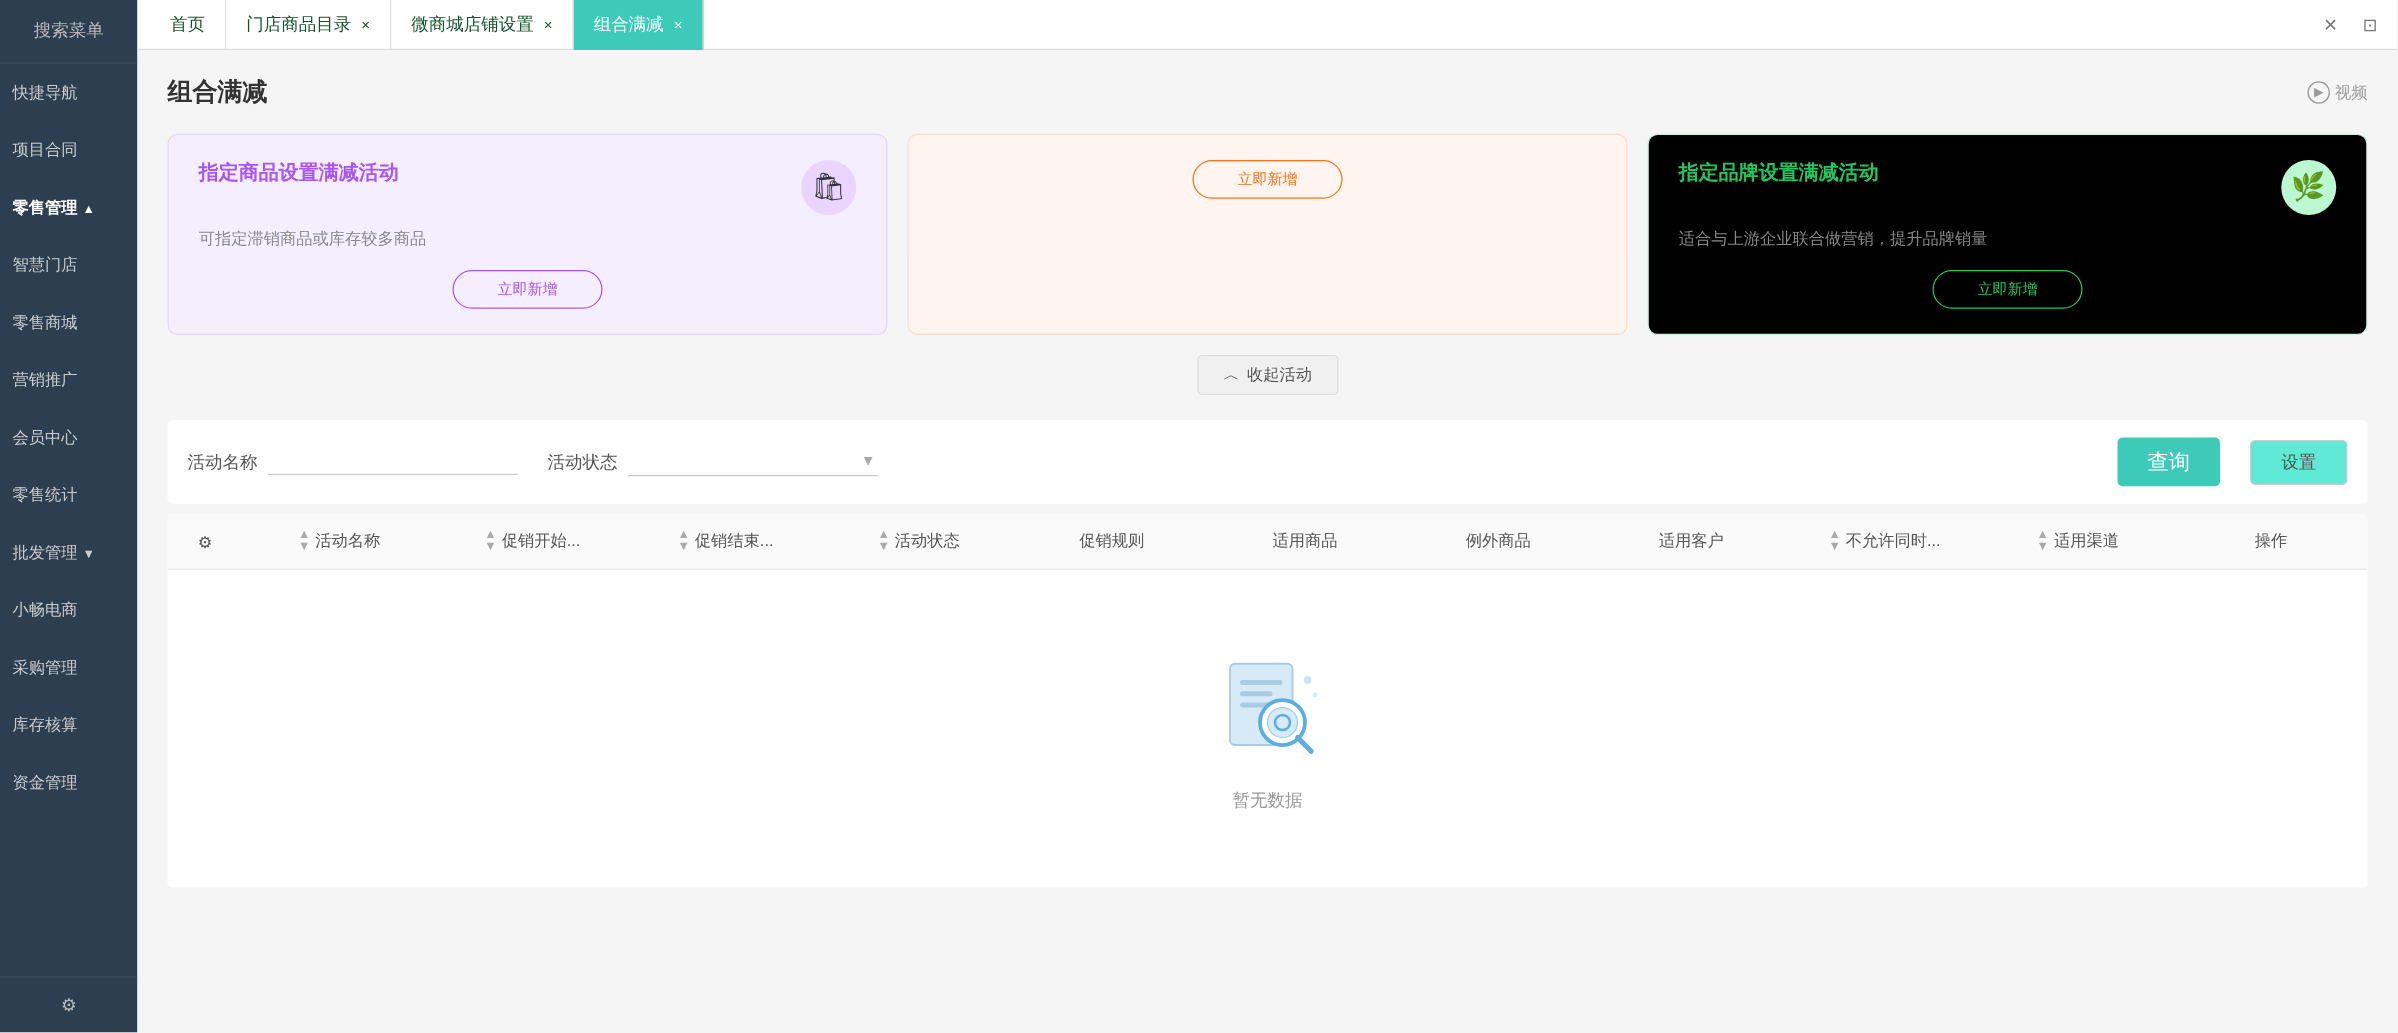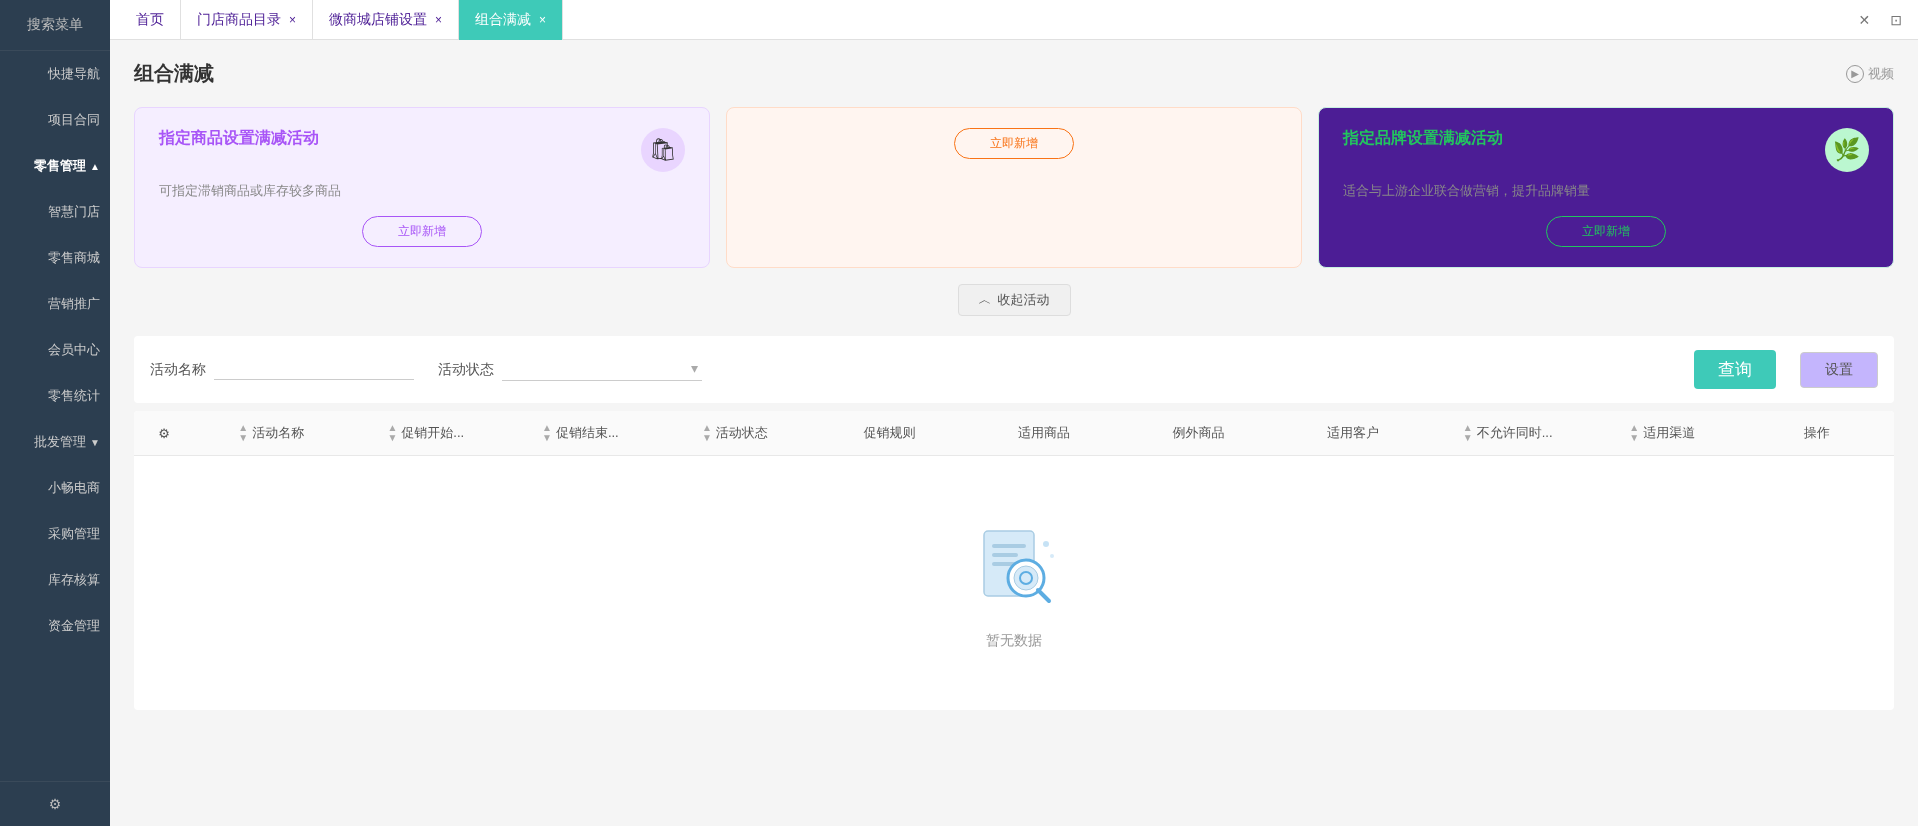--- a/index.html
+++ b/index.html
@@ -20,21 +20,21 @@
       font-size: 14px;
       color: #bbb;
       text-align: center;
       border-bottom: 1px solid #3a4a5a;
       cursor: pointer;
     }
     .sidebar-item {
       padding: 14px 10px;
       font-size: 13px;
       color: #ccc;
-      text-align: right;
+      text-align: left;
       cursor: pointer;
       position: relative;
     }
     .sidebar-item.has-arrow::after {
       content: '▲';
       font-size: 10px;
       margin-left: 4px;
     }
     .sidebar-item.has-arrow-down::after {
       content: '▼';
@@ -72,21 +72,21 @@
       padding: 0 10px;
       flex-shrink: 0;
     }
     .tab {
       padding: 0 16px;
       height: 40px;
       display: flex;
       align-items: center;
       cursor: pointer;
       font-size: 14px;
-      color: #4c1d95;
+      color: #14532d;
       border-right: 1px solid #e0e0e0;
       position: relative;
       white-space: nowrap;
     }
     .tab.active {
       background: #3ecab8;
       color: #fff;
     }
     .tab .close-icon {
       margin-left: 8px;
@@ -145,21 +145,21 @@
     .activity-card {
       flex: 1;
       border-radius: 8px;
       padding: 20px 24px;
       display: flex;
       flex-direction: column;
       min-height: 140px;
     }
     .card-purple { background: #f5eeff; border: 1px solid #e8d5ff; }
     .card-orange { background: #fff5f0; border: 1px solid #ffdcc8; }
-    .card-green { background: #4c1d95; border: 1px solid #c8f0e0; }
+    .card-green { background: #000000; border: 1px solid #c8f0e0; }
 
     .card-header {
       display: flex;
       justify-content: space-between;
       align-items: flex-start;
       margin-bottom: 10px;
     }
     .card-title {
       font-size: 16px;
       font-weight: bold;
@@ -251,21 +251,21 @@
     .btn-query {
       background: #3ecab8;
       color: #fff;
       border: none;
       border-radius: 4px;
       padding: 8px 24px;
       cursor: pointer;
       font-size: 17px;
     }
     .btn-setting {
-      background: #c4b5fd;
+      background: #5eead4;
       color: #555;
       border: 1px solid #ccc;
       border-radius: 4px;
       padding: 8px 24px;
       cursor: pointer;
       font-size: 14px;
     }
 
     
     .table-container {

